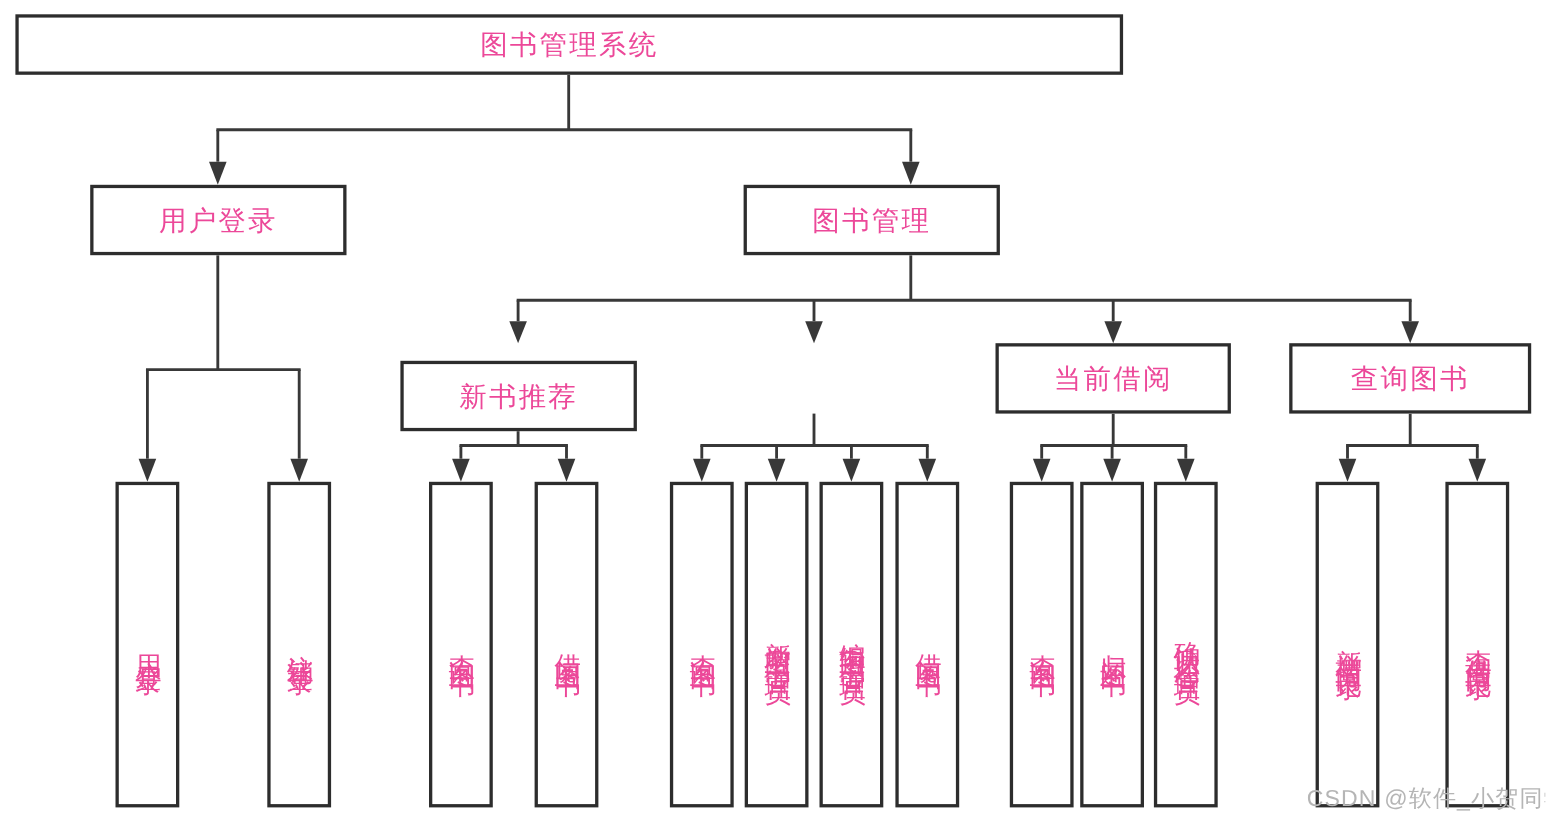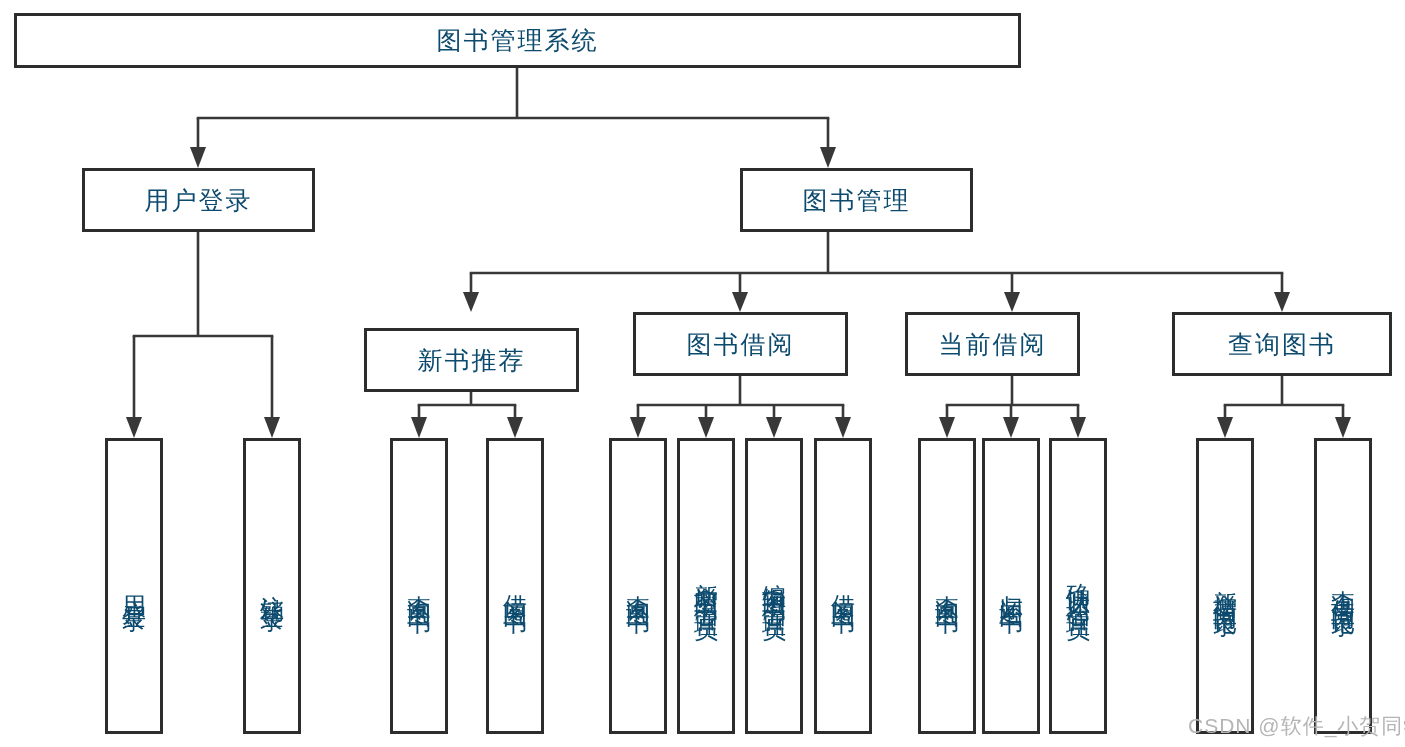--- a/index.html
+++ b/index.html
@@ -17,44 +17,44 @@
     width: 1405px; height: 747px;
   }
   .node {
     position: absolute;
     box-sizing: border-box;
     border: 3px solid #2d2d2d;
     background: #ffffff;
     display: flex;
     align-items: center;
     justify-content: center;
-    color: #0c4a6e;
+    color: #ec4899;
     font-size: 25px;
     letter-spacing: 2px;
     text-align: center;
     white-space: nowrap;
   }
   .vert {
     writing-mode: vertical-lr;
     text-orientation: mixed;
     font-size: 24px;
     letter-spacing: 5px;
     white-space: normal;
     line-height: 1;
     padding: 14px 0;
   }
   
   #n-root            { left: 14px;   top: 13px;  width: 1007px; height: 55px; }
   
   #n-user-login      { left: 82px;   top: 168px; width: 233px;  height: 64px; }
-  #n-book-mgmt       { left: 740px;  top: 168px; width: 233px;  height: 64px; }
+  #n-book-mgmt       { left: 676px;  top: 168px; width: 233px;  height: 64px; }
   
   #n-new-book-rec    { left: 364px;  top: 312px; width: 215px;  height: 64px; margin-top: 16px; }
   #n-book-borrow     { left: 633px;  top: 312px; width: 215px;  height: 64px; }
-  #n-current-borrow  { left: 905px;  top: 312px; width: 175px;  height: 64px; }
+  #n-current-borrow  { left: 905px;  top: 312px; width: 214px;  height: 64px; }
   #n-borrow-records  { left: 1172px; top: 312px; width: 220px;  height: 64px; }
   
   .leaf { top: 438px; width: 58px; height: 296px; }
   #n-user-login-leaf      { left: 105px;  }
   #n-logout               { left: 243px;  }
   #n-query-books-rec      { left: 390px;  }
   #n-borrow-books-rec     { left: 486px;  }
   #n-query-books-borrow   { left: 609px;  }
   #n-add-books-admin      { left: 677px;  }
   #n-edit-books-admin     { left: 745px;  }
@@ -158,21 +158,20 @@
       </g>
     </g>
   </svg>
 
   <div class="node" id="n-root">图书管理系统</div>
 
   <div class="node" id="n-user-login">用户登录</div>
   <div class="node" id="n-book-mgmt">图书管理</div>
 
   <div class="node" id="n-new-book-rec">新书推荐</div>
-  <div class="node" id="n-book-borrow">图书借阅</div>
   <div class="node" id="n-current-borrow">当前借阅</div>
   <div class="node" id="n-borrow-records">查询图书</div>
 
   <div class="node vert leaf" id="n-user-login-leaf">用户登录</div>
   <div class="node vert leaf" id="n-logout">注销登录</div>
 
   <div class="node vert leaf" id="n-query-books-rec">查询图书</div>
   <div class="node vert leaf" id="n-borrow-books-rec">借阅图书</div>
 
   <div class="node vert leaf" id="n-query-books-borrow">查询图书</div>

